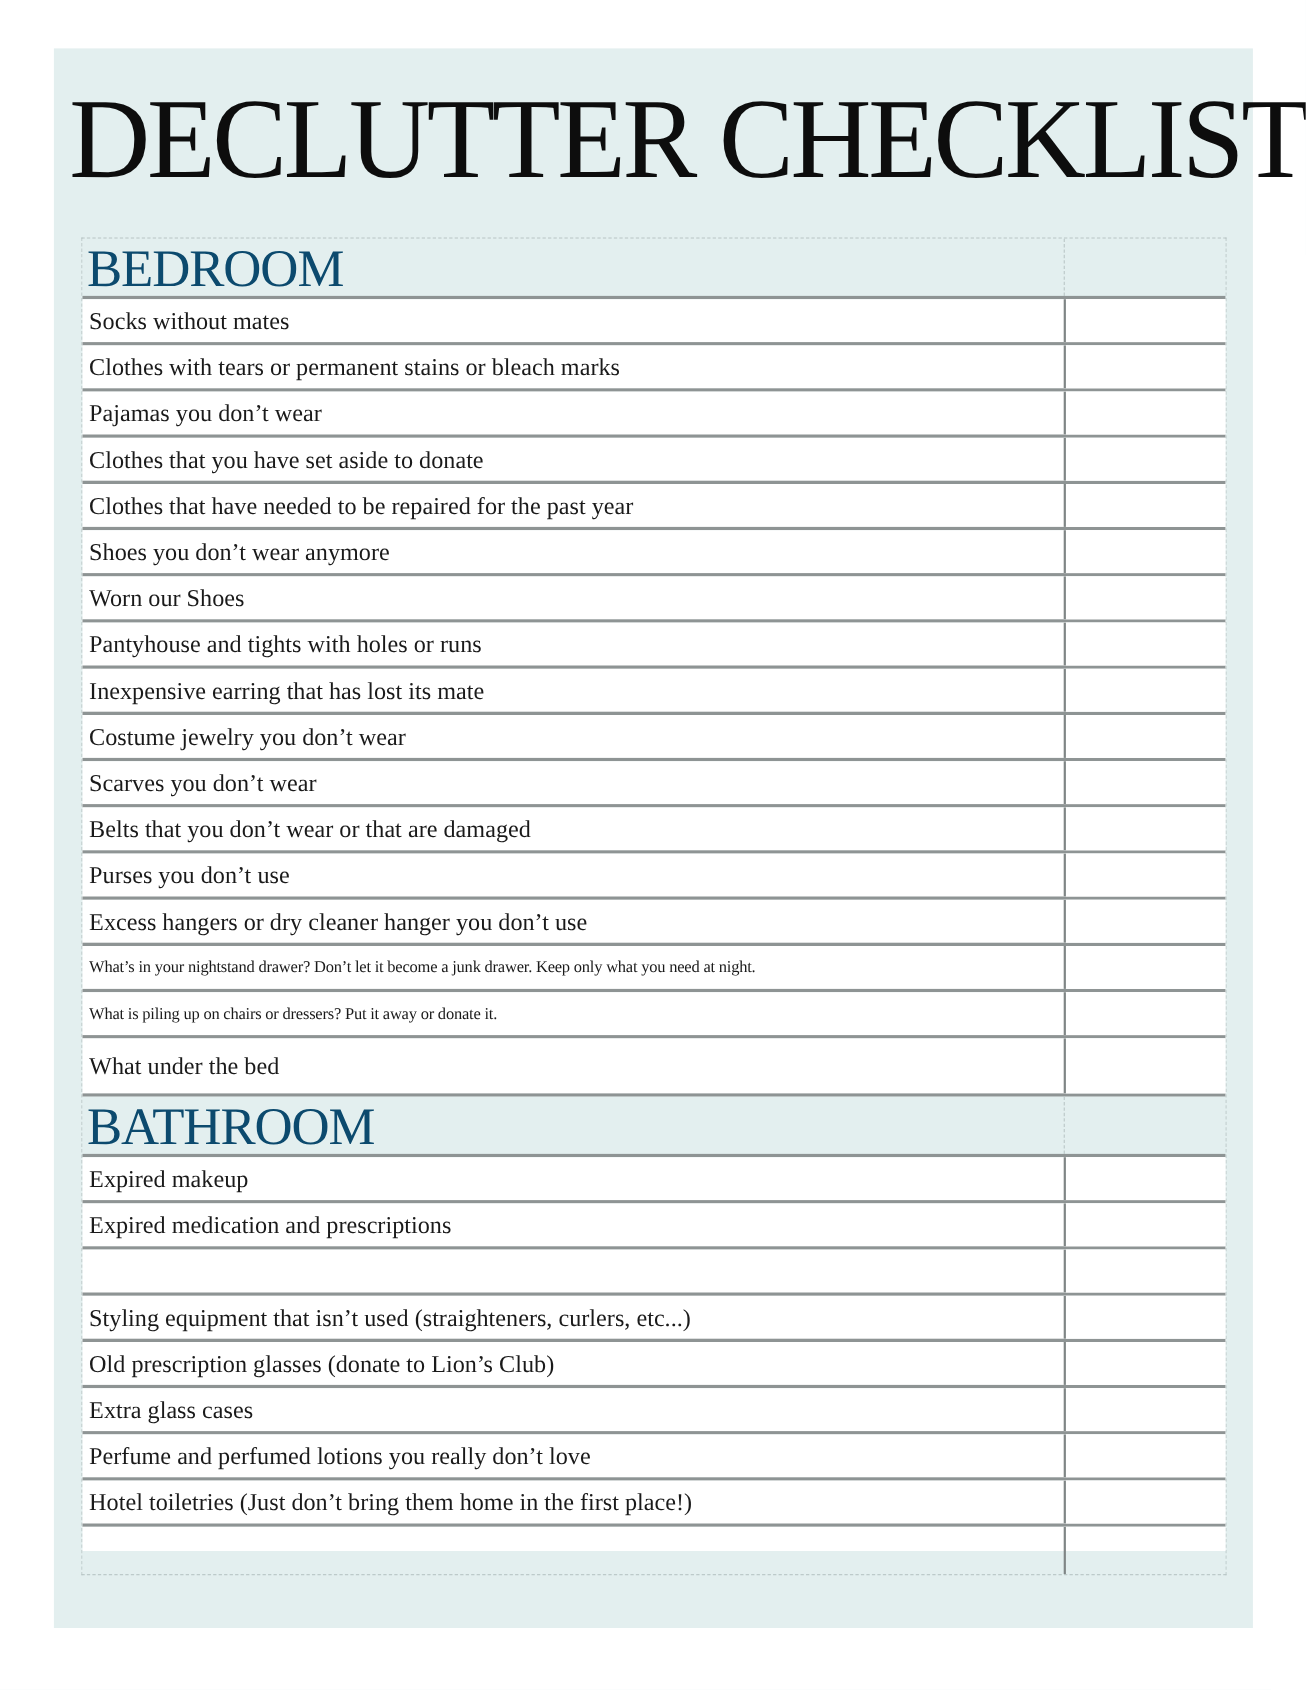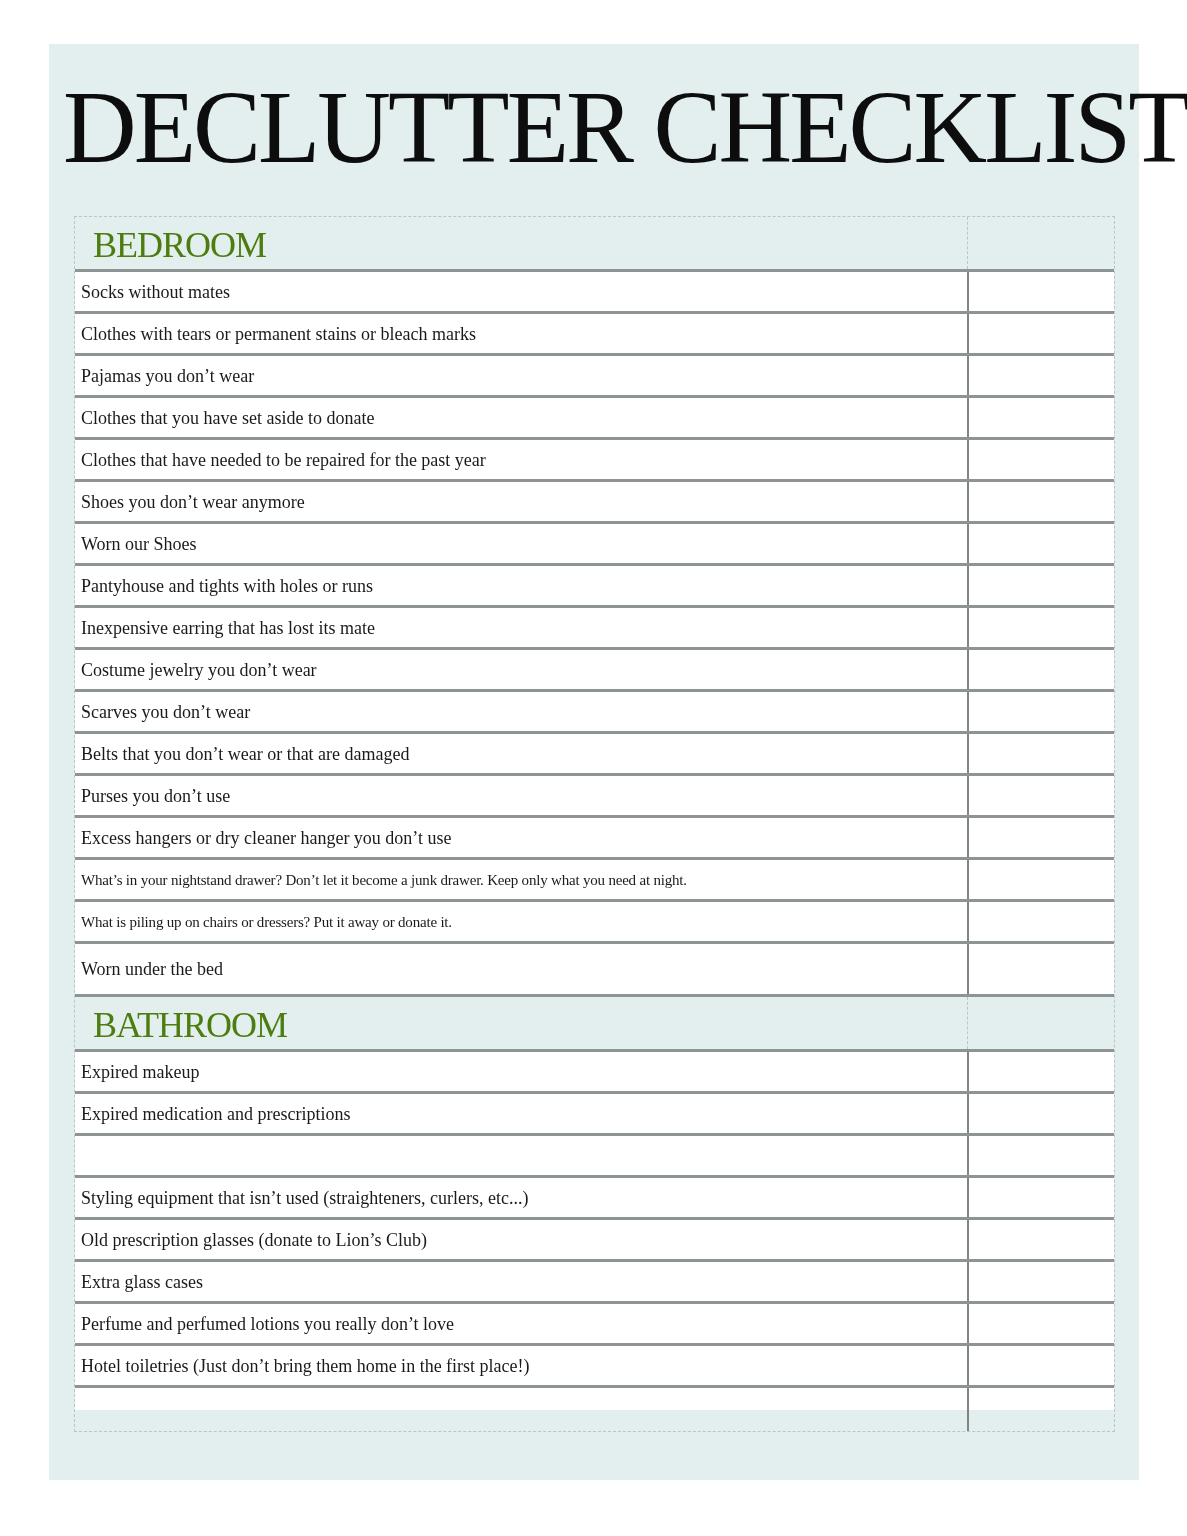--- a/index.html
+++ b/index.html
@@ -49,26 +49,26 @@
     }
     .section-header {
       position: relative;
       height: 55px;
       background: #e3efef;
       border-bottom: 3px solid #8e9494;
       box-sizing: border-box;
     }
     .section-header .label {
       position: absolute;
-      left: 18px;
+      left: 4px;
       top: 6px;
-      font-size: 36px;
+      font-size: 48px;
       line-height: 44px;
       letter-spacing: -1px;
-      color: #4d7c0f;
+      color: #0c4a6e;
     }
     .section-header .check-col {
       position: absolute;
       left: 892px;
       top: 0;
       bottom: 0;
       width: 0;
       border-left: 1px dashed #b9c6c6;
     }
     .row {
@@ -77,21 +77,21 @@
       background: #ffffff;
       border-bottom: 3px solid #8e9494;
       box-sizing: border-box;
     }
     .row.tall { height: 53px; }
     .row.empty { height: 22px; border-bottom: none; }
     .row .text {
       position: absolute;
       left: 6px;
       top: 7px;
-      font-size: 18px;
+      font-size: 22px;
       line-height: 26px;
       white-space: nowrap;
       color: #1a1a1a;
     }
     .row .text.small {
       font-size: 15px;
       letter-spacing: -0.2px;
     }
     .row.tall .text { top: 12px; }
     .row .checkbox {
@@ -190,21 +190,21 @@
     </div>
   <div class="row">
       <span class="text small">What’s in your nightstand drawer? Don’t let it become a junk drawer. Keep only what you need at night.</span>
       <span class="checkbox"></span>
     </div>
   <div class="row">
       <span class="text small">What is piling up on chairs or dressers? Put it away or donate it.</span>
       <span class="checkbox"></span>
     </div>
   <div class="row tall">
-      <span class="text">Worn under the bed</span>
+      <span class="text">What under the bed</span>
       <span class="checkbox"></span>
     </div>
 
   <div class="section-header">
     <span class="label">BATHROOM</span>
     <span class="check-col"></span>
   </div>
 
   <div class="row">
       <span class="text">Expired makeup</span>

